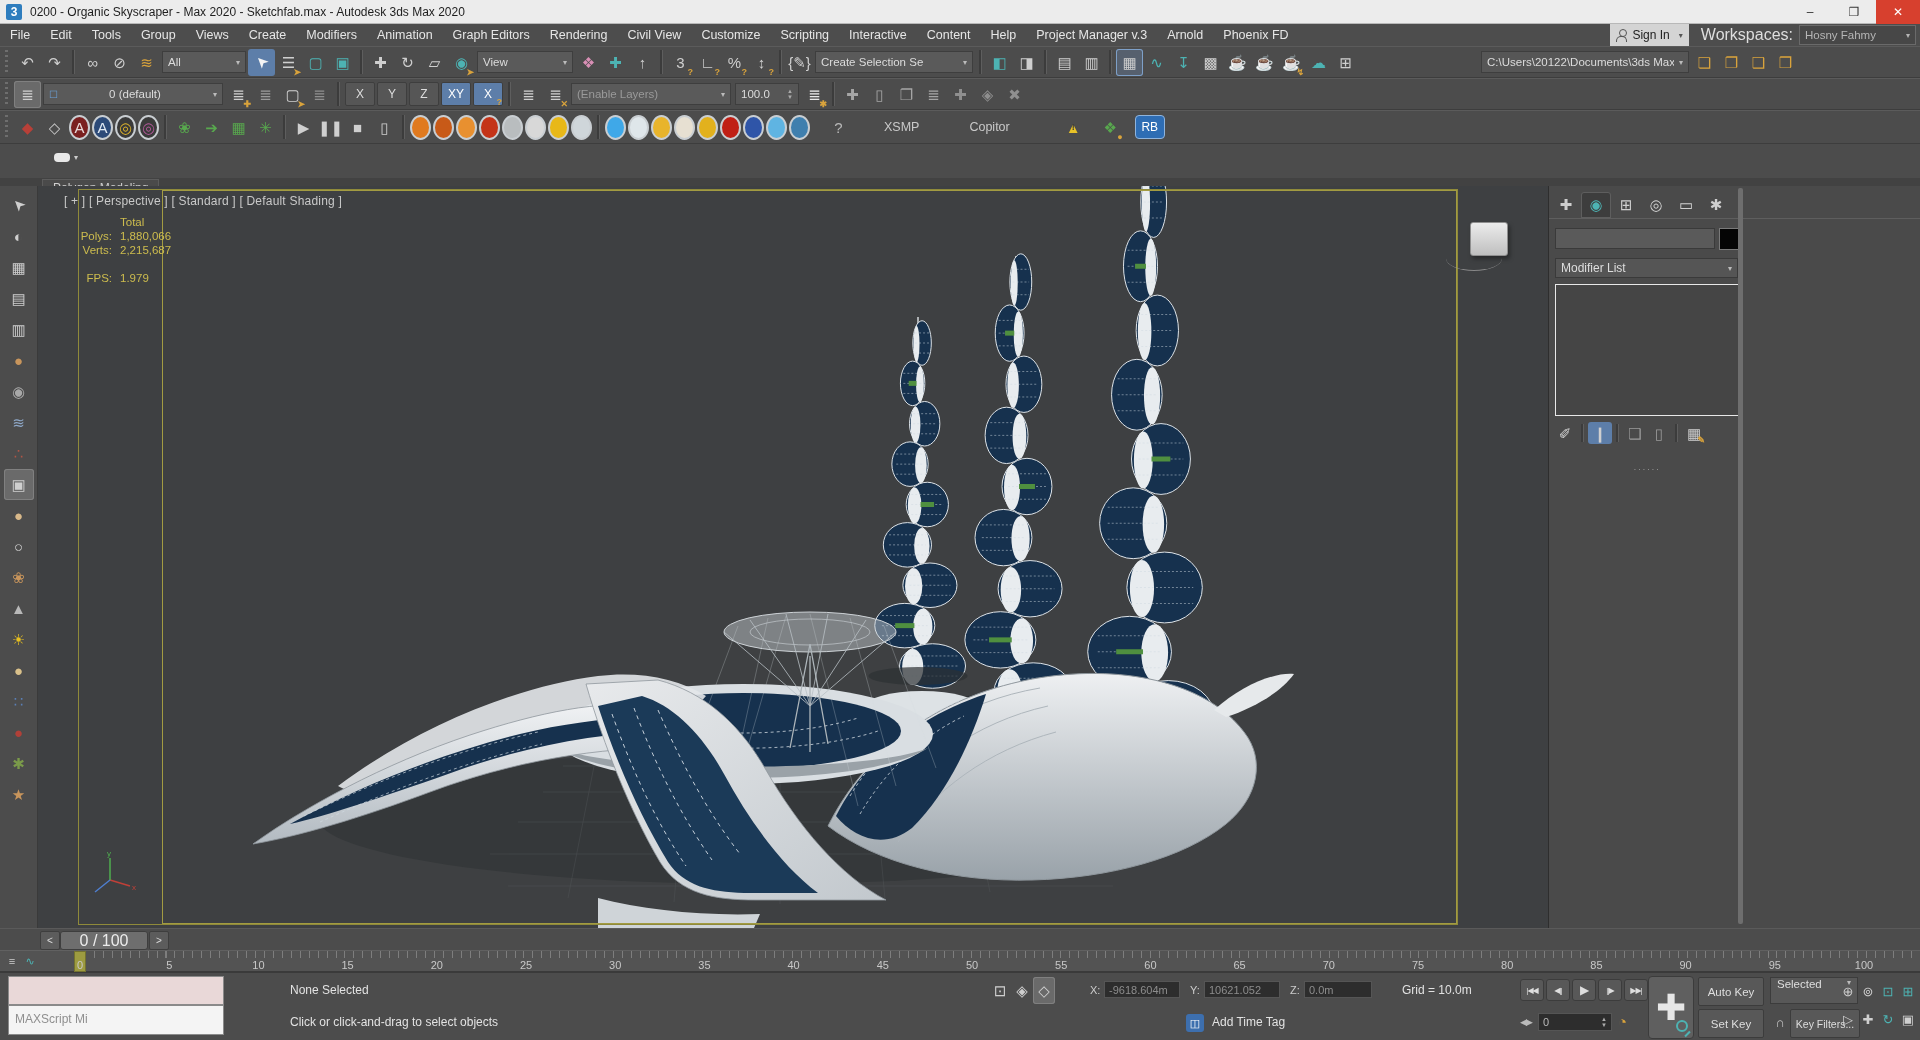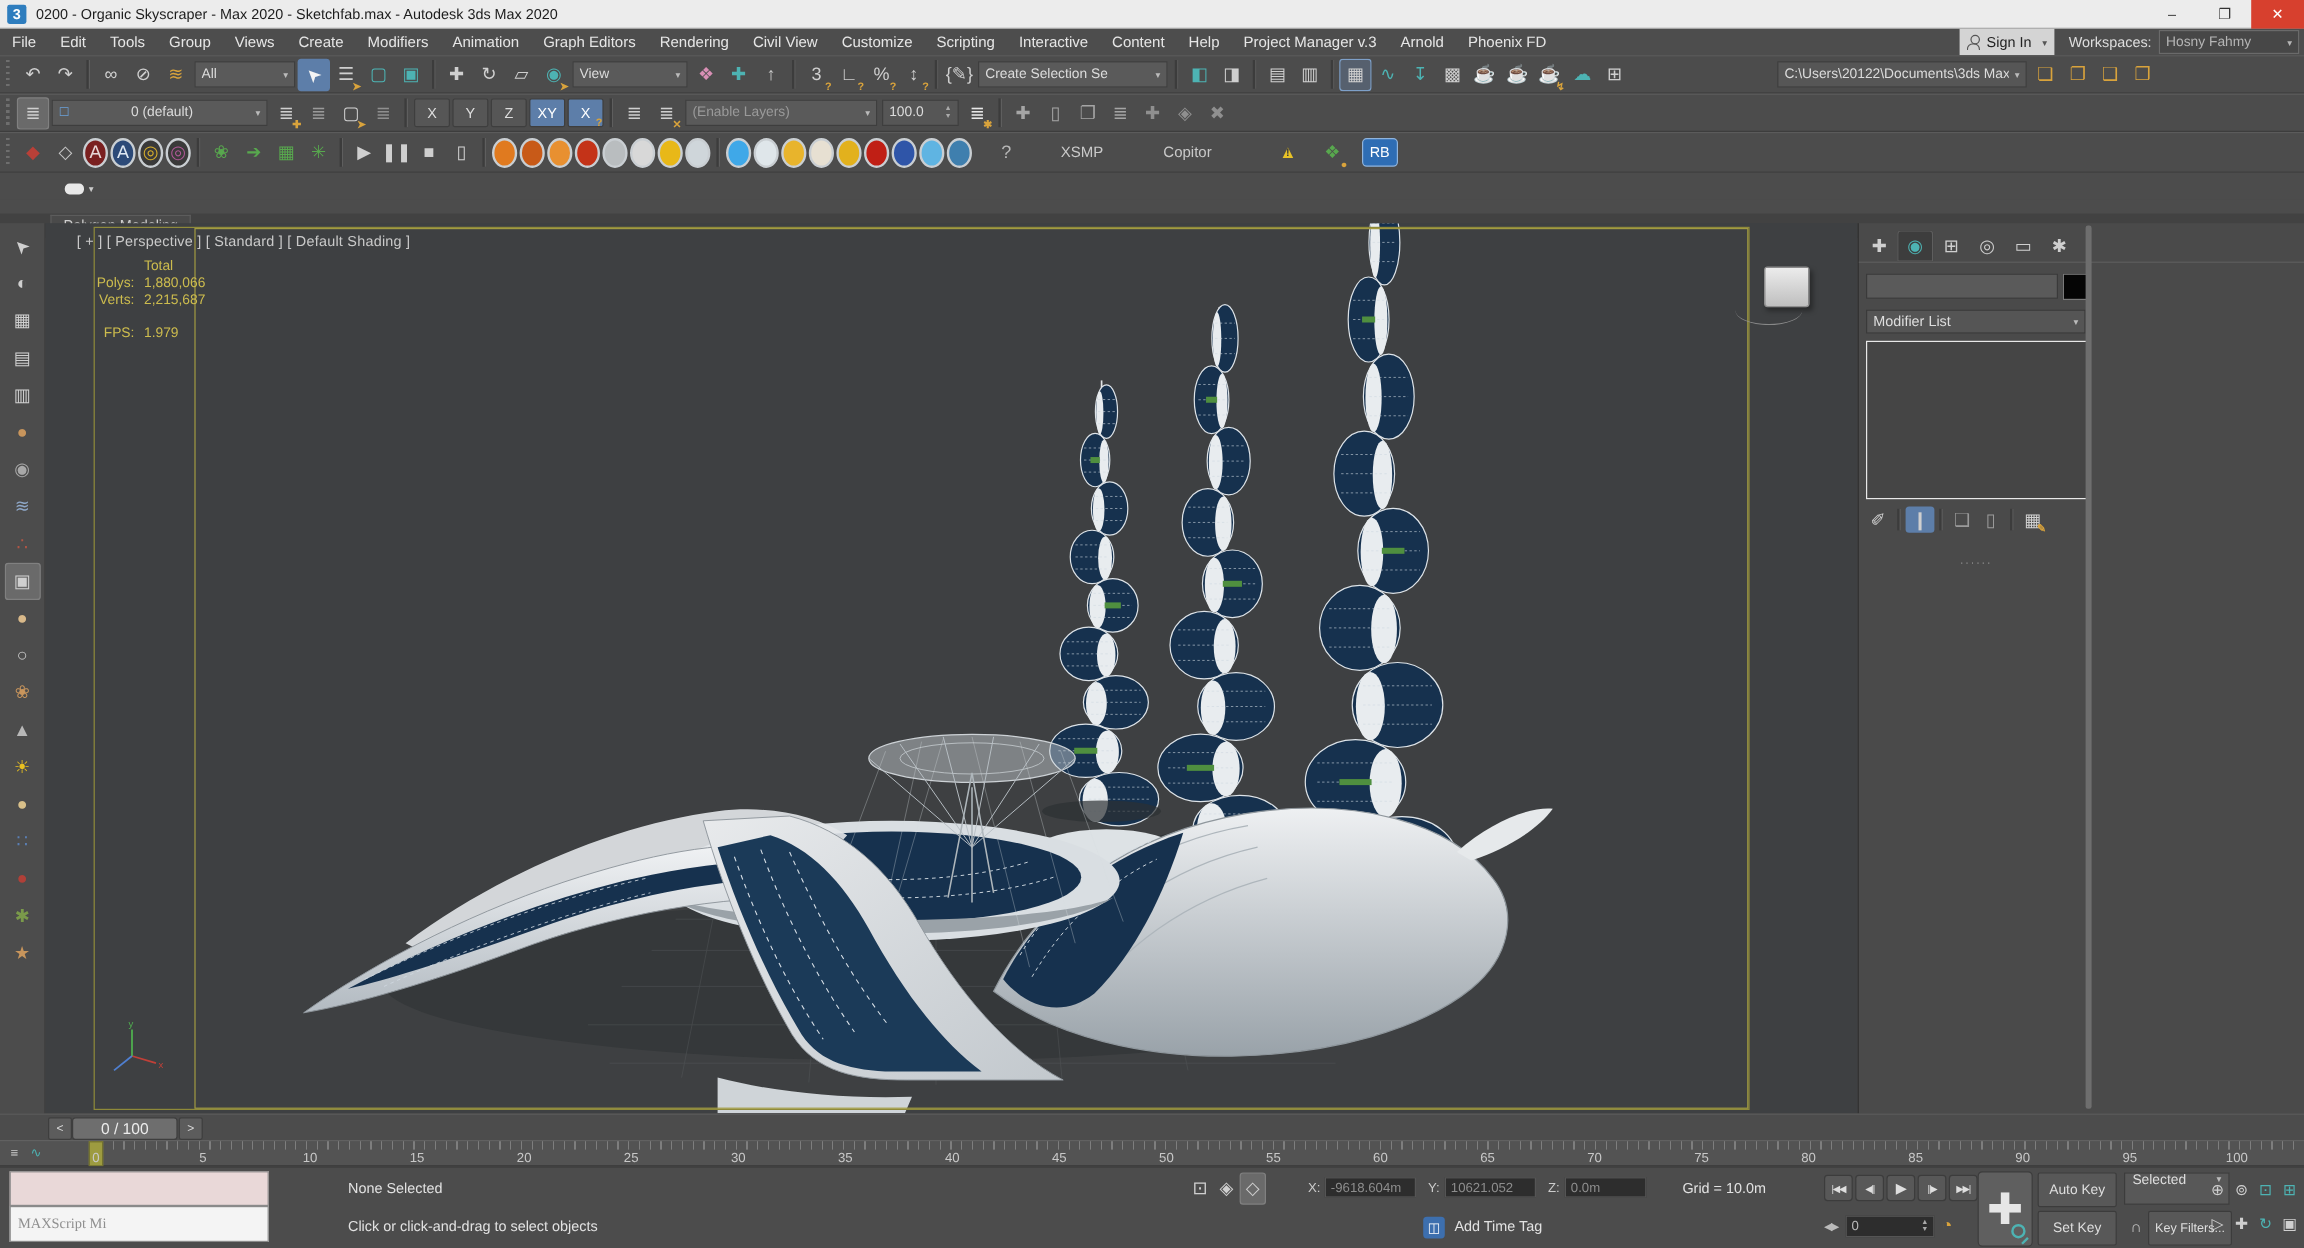--- a/index.html
+++ b/index.html
@@ -16,21 +16,21 @@
   .winbtn.close{background:#d7402e;color:#fff;}
   
   .menubar{left:0;top:24px;width:1920px;height:22px;background:#4d4d4d;display:flex;align-items:center;}
   .menu-item{padding:0 10px;font-size:12.5px;color:#e6e6e6;line-height:22px;white-space:nowrap;}
   .signin{margin-left:auto;height:22px;background:#d4d4d4;display:flex;align-items:center;padding:0 6px;gap:5px;}
   .person{width:11px;height:13px;position:relative;}
   .person:before{content:"";position:absolute;left:2.5px;top:0;width:6px;height:6px;border:1px solid #555;border-radius:50%;}
   .person:after{content:"";position:absolute;left:0;top:7px;width:9px;height:5px;border:1px solid #555;border-bottom:none;border-radius:5px 5px 0 0;}
   .signin-label{font-size:12px;color:#222;}
   .dda{font-size:8px;color:#555;margin-left:4px;}
-  .wslabel{font-size:12px;color:#dedede;margin:0 6px 0 12px;}
+  .wslabel{font-size:16px;color:#dedede;margin:0 6px 0 12px;}
   .wsdd{width:105px;height:18px;background:#474747;border:1px solid #6a6a6a;display:flex;align-items:center;justify-content:space-between;padding:0 5px;margin-right:4px;}
   .wsdd .v{font-size:11.5px;color:#b5b5b5;}
   .wsdd .a{font-size:8px;color:#b5b5b5;}
   
   .tbrow{left:0;width:1920px;display:flex;align-items:center;background:#4c4c4c;border-top:1px solid #5b5b5b;border-bottom:1px solid #3d3d3d;box-sizing:border-box;overflow:hidden;}
   .tb1{top:46px;height:32px;}
   .tb2{top:78px;height:32px;}
   .tb3{top:110px;height:34px;}
   .thandle{width:8px;height:24px;margin:0 3px;background:repeating-linear-gradient(180deg,#6e6e6e 0 2px,transparent 2px 5px);background-size:3px 100%;background-repeat:repeat-y;background-position:2px 0;flex:none;}
   .tsep{width:2px;height:24px;margin:0 4px;background:#3c3c3c;border-right:1px solid #5e5e5e;flex:none;}
@@ -96,33 +96,33 @@
   .modlist .a{font-size:8px;color:#bbb;}
   .stackbox{position:absolute;left:6px;top:98px;width:183px;height:130px;background:#454545;border:1px solid #e8e8e8;}
   .stackbtns{position:absolute;left:4px;top:236px;display:flex;align-items:center;}
   .stackbtns .ticon{width:24px;height:22px;}
   .stackbtns .tsep{height:18px;}
   .cmddots{position:absolute;left:0;top:278px;width:196px;text-align:center;color:#9a9a9a;font-size:9px;letter-spacing:2px;}
   .cmdscroll{position:absolute;left:189px;top:2px;width:5px;height:736px;background:#6e6e6e;border-radius:2px;}
   
   .tlrow{left:0;top:928px;width:1920px;height:22px;background:#4c4c4c;border-top:1px solid #5a5a5a;box-sizing:border-box;}
   .tlbtn{position:absolute;top:2px;width:18px;height:17px;background:#5c5c5c;border:1px solid #3e3e3e;border-radius:2px;color:#ddd;font-size:10px;display:flex;align-items:center;justify-content:center;}
-  .tlslider{position:absolute;left:60px;top:2px;width:86px;height:17px;background:#6e6e6e;border:1px solid #3e3e3e;border-radius:3px;color:#ececec;font-size:13px;display:flex;align-items:center;justify-content:center;}
+  .tlslider{position:absolute;left:60px;top:2px;width:86px;height:17px;background:#6e6e6e;border:1px solid #3e3e3e;border-radius:3px;color:#ececec;font-size:16px;display:flex;align-items:center;justify-content:center;}
   .trackbar{left:0;top:950px;width:1920px;height:22px;background:#535353;border-top:1px solid #616161;border-bottom:1px solid #3a3a3a;box-sizing:border-box;}
   .tb-icons{position:absolute;left:4px;top:2px;display:flex;gap:2px;}
   .tb-icons .ticon{width:16px;height:16px;}
   .tb-icons .tg{font-size:11px;}
   .ruler{position:absolute;left:76px;top:0;right:0;height:7px;background:repeating-linear-gradient(90deg,#7e7e7e 0 1px,transparent 1px 8.95px);}
   .tick{position:absolute;top:8px;transform:translateX(-50%);font-size:11px;color:#c8c8c8;}
   .marker{position:absolute;left:74px;top:0;width:12px;height:21px;background:#9d9b40;border:1px solid #73722f;box-sizing:border-box;}
   
   .statusbar{left:0;top:972px;width:1920px;height:68px;background:#4c4c4c;border-top:1px solid #3a3a3a;box-sizing:border-box;}
   .lmacro{position:absolute;left:8px;top:3px;width:216px;height:29px;background:#e9d8d8;border:1px solid #8a8a8a;box-sizing:border-box;}
   .lscript{position:absolute;left:8px;top:32px;width:216px;height:30px;background:#f4f4f4;border:1px solid #8a8a8a;box-sizing:border-box;
-           font-family:Liberation Serif, serif;font-size:12px;color:#8f8f8f;padding:6px 0 0 6px;white-space:nowrap;overflow:hidden;}
+           font-family:Liberation Sans, sans-serif;font-size:12px;color:#8f8f8f;padding:6px 0 0 6px;white-space:nowrap;overflow:hidden;}
   .stxt{position:absolute;font-size:12px;color:#e2e2e2;white-space:nowrap;}
   .sicon{position:absolute;width:20px;height:20px;display:flex;align-items:center;justify-content:center;color:#c4c4c4;font-size:13px;}
   .sfield{position:absolute;height:17px;background:#2d2d2d;border:1px solid #555;color:#8d8d8d;font-size:11px;display:flex;align-items:center;padding:0 4px;box-sizing:border-box;white-space:nowrap;overflow:hidden;}
   .slabel{position:absolute;font-size:11px;color:#cccccc;}
   .cubeicon{position:absolute;width:18px;height:18px;background:#3d6fae;border-radius:3px;color:#fff;font-size:11px;display:flex;align-items:center;justify-content:center;}
   .pbtn{width:22px;height:20px;background:#585858;border:1px solid #3c3c3c;border-radius:3px;color:#dedede;font-size:8px;display:flex;align-items:center;justify-content:center;flex:none;letter-spacing:-1px;}
   .pbtn.play{font-size:12px;}
   .playrow{position:absolute;left:1520px;top:6px;display:flex;gap:2px;}
   .framefield{position:absolute;left:1538px;top:40px;width:74px;height:18px;background:#2d2d2d;border:1px solid #555;color:#b9b9b9;font-size:11px;display:flex;align-items:center;padding:0 4px;box-sizing:border-box;justify-content:space-between;}
   .keymode{position:absolute;left:1520px;top:44px;color:#bbb;font-size:9px;letter-spacing:-1px;}

